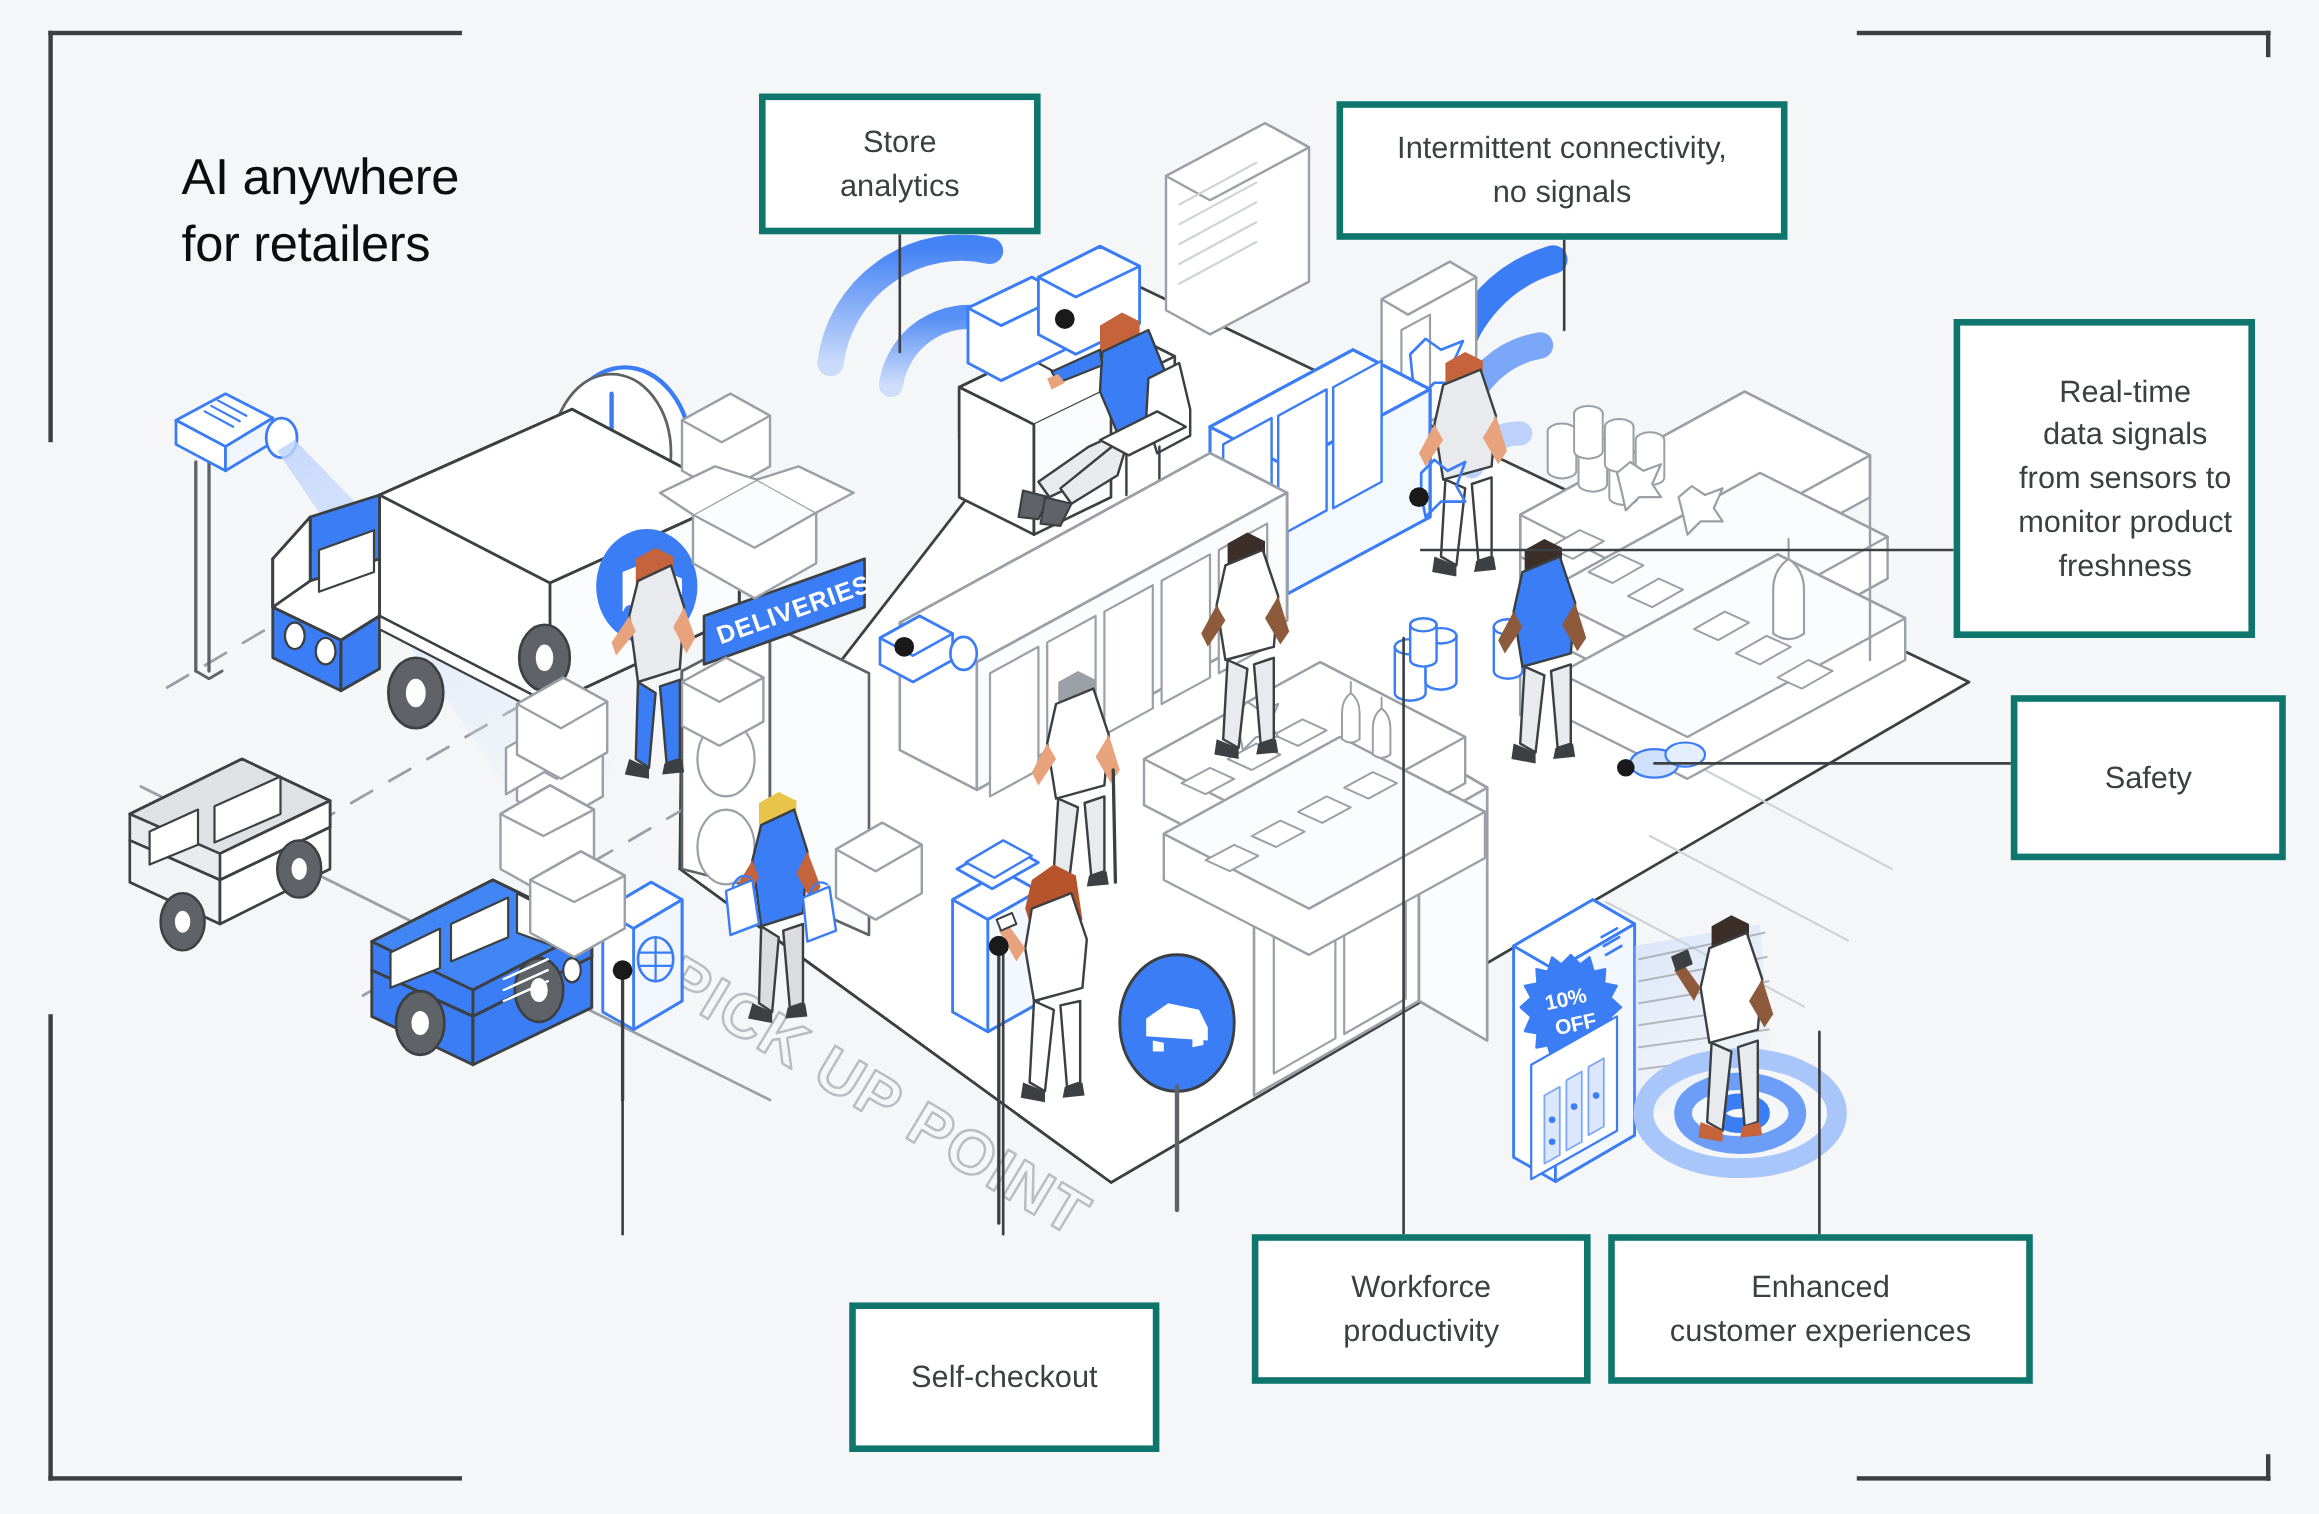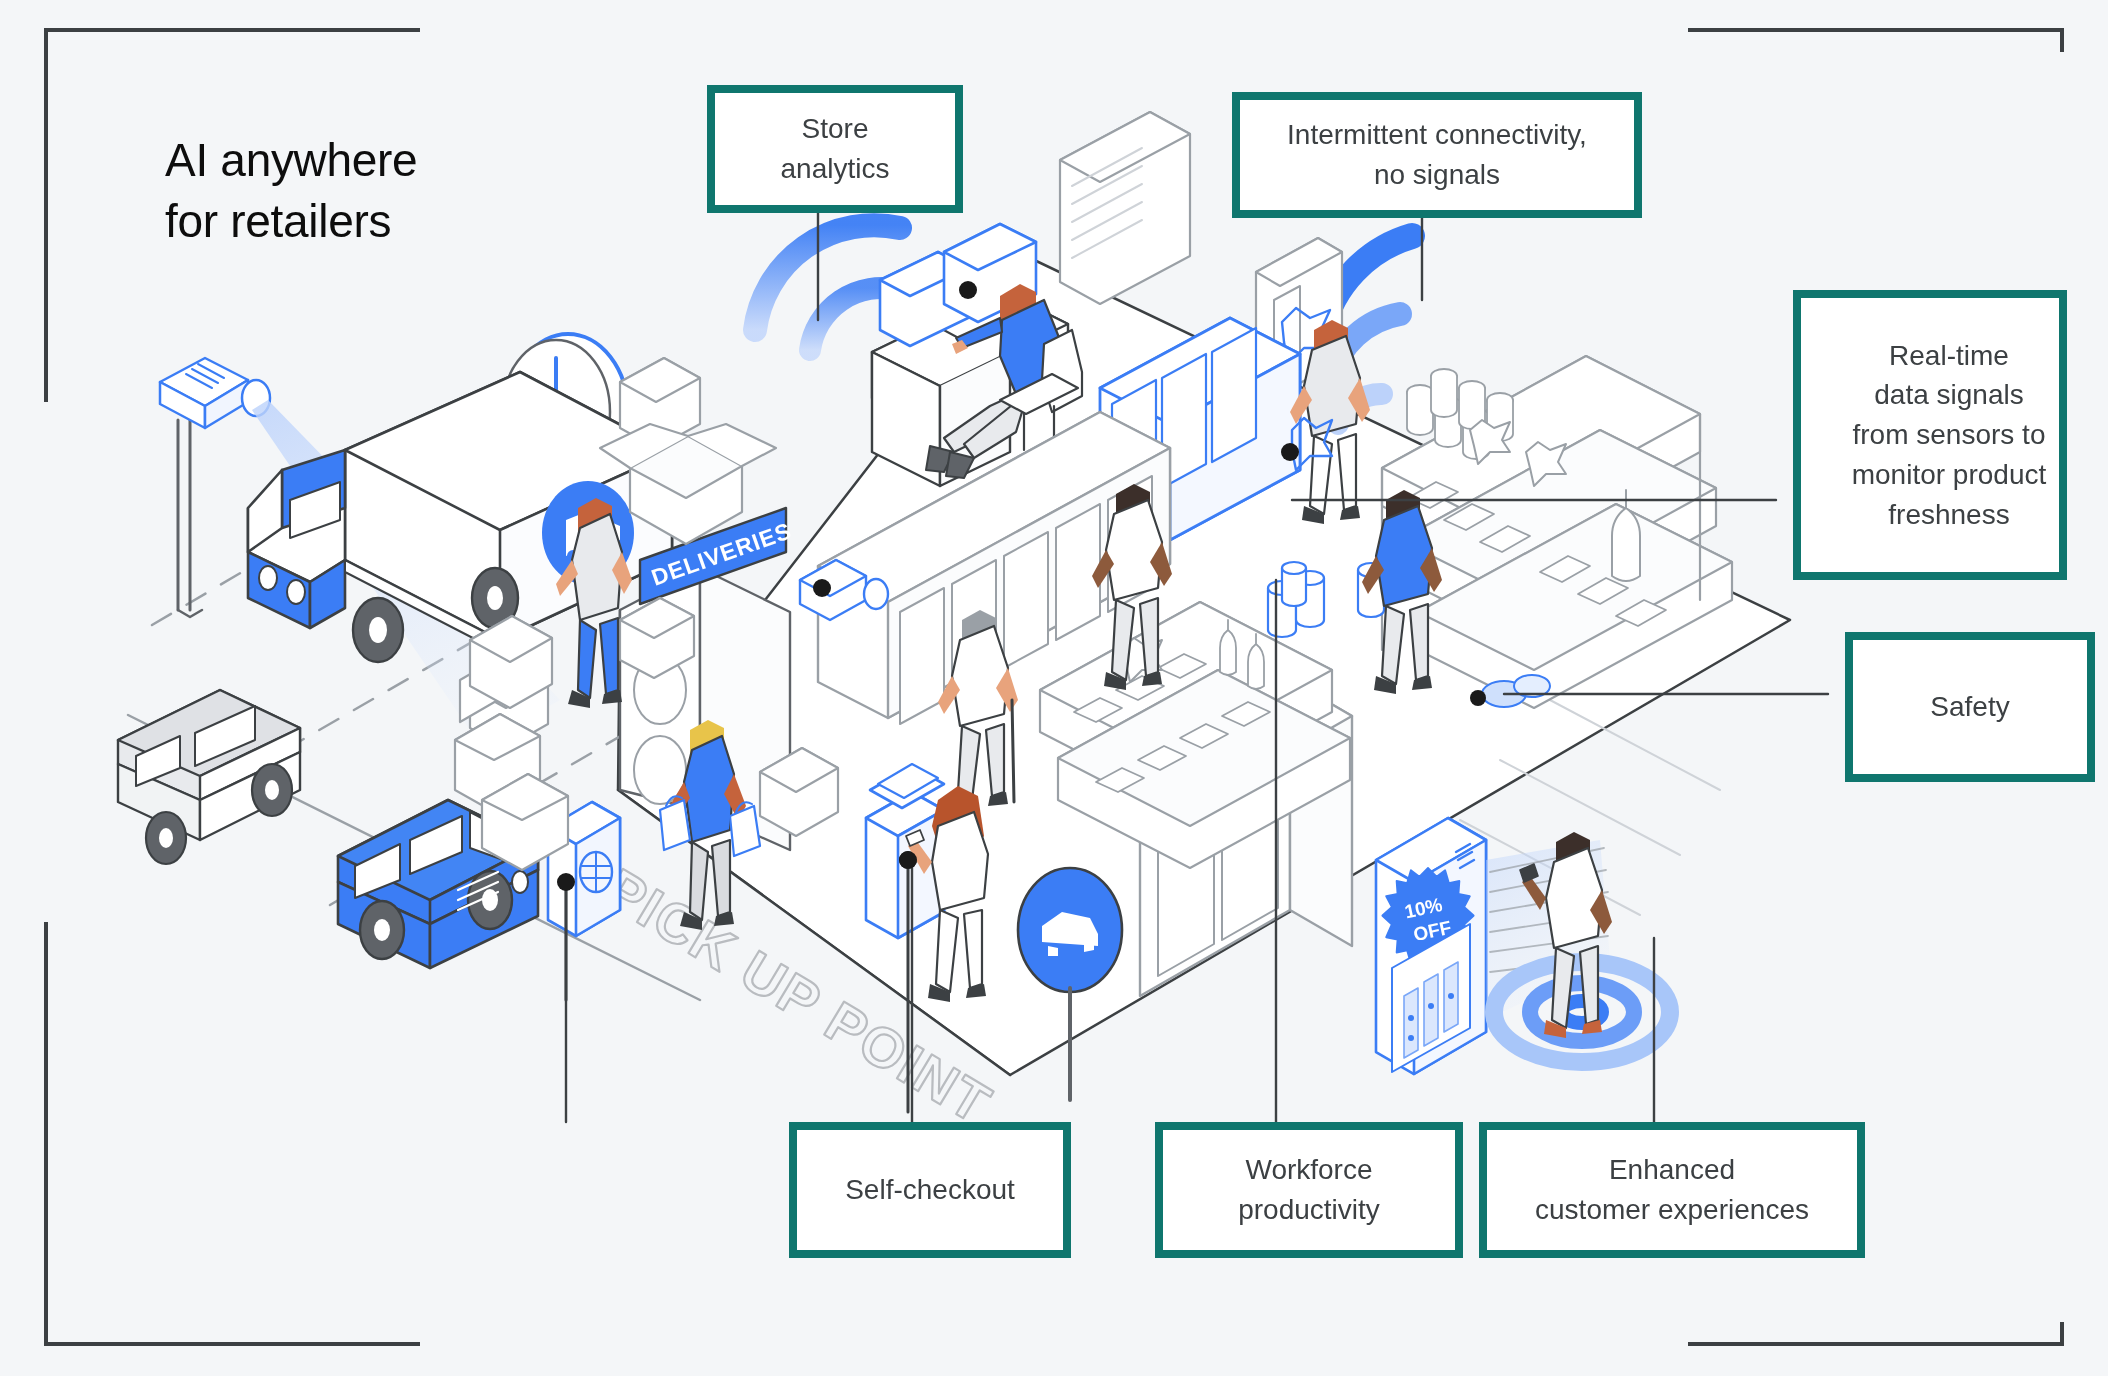--- a/index.html
+++ b/index.html
@@ -22,34 +22,34 @@
   
   #title{
     position:absolute;left:165px;top:130px;
     font-size:46px;font-weight:normal;color:#0d0d0d;
     line-height:1.33;letter-spacing:-.3px;
   }
   #title div{white-space:nowrap;}
 
   
   .callout{
-    position:absolute;background:#ffffff;border:8px solid #0f766e;
+    position:absolute;background:#ffffff;border:6px solid #0f766e;
     display:flex;align-items:center;justify-content:center;
     text-align:center;color:#3c4043;font-size:28px;line-height:1.42;
-    box-sizing:border-box;padding:6px 10px;margin-left:17px;
+    box-sizing:border-box;padding:6px 10px;
   }
   .callout span{display:block;white-space:pre-line;}
 
   
   #c-store      {left:690px;  top:85px;   width:256px; height:128px;}
   #c-connect    {left:1215px; top:92px;   width:410px; height:126px;}
   #c-realtime   {left:1776px; top:290px;  width:274px; height:290px;padding-left:48px;}
   #c-safety     {left:1828px; top:632px;  width:250px; height:150px;}
   #c-aipowered  {left:372px;  top:1122px; width:384px; height:136px;}
-  #c-selfcheck  {left:772px;  top:1122px; width:282px; height:136px;}
+  #c-selfcheck  {left:772px;  top:1184px; width:282px; height:136px;}
   #c-workforce  {left:1138px; top:1122px; width:308px; height:136px;}
   #c-enhanced   {left:1462px; top:1122px; width:386px; height:136px;}
 
   .illus{position:absolute;left:0;top:0;width:2108px;height:1376px;pointer-events:none;}
 </style>
 </head>
 <body>
 
 <div id="stage">
 

